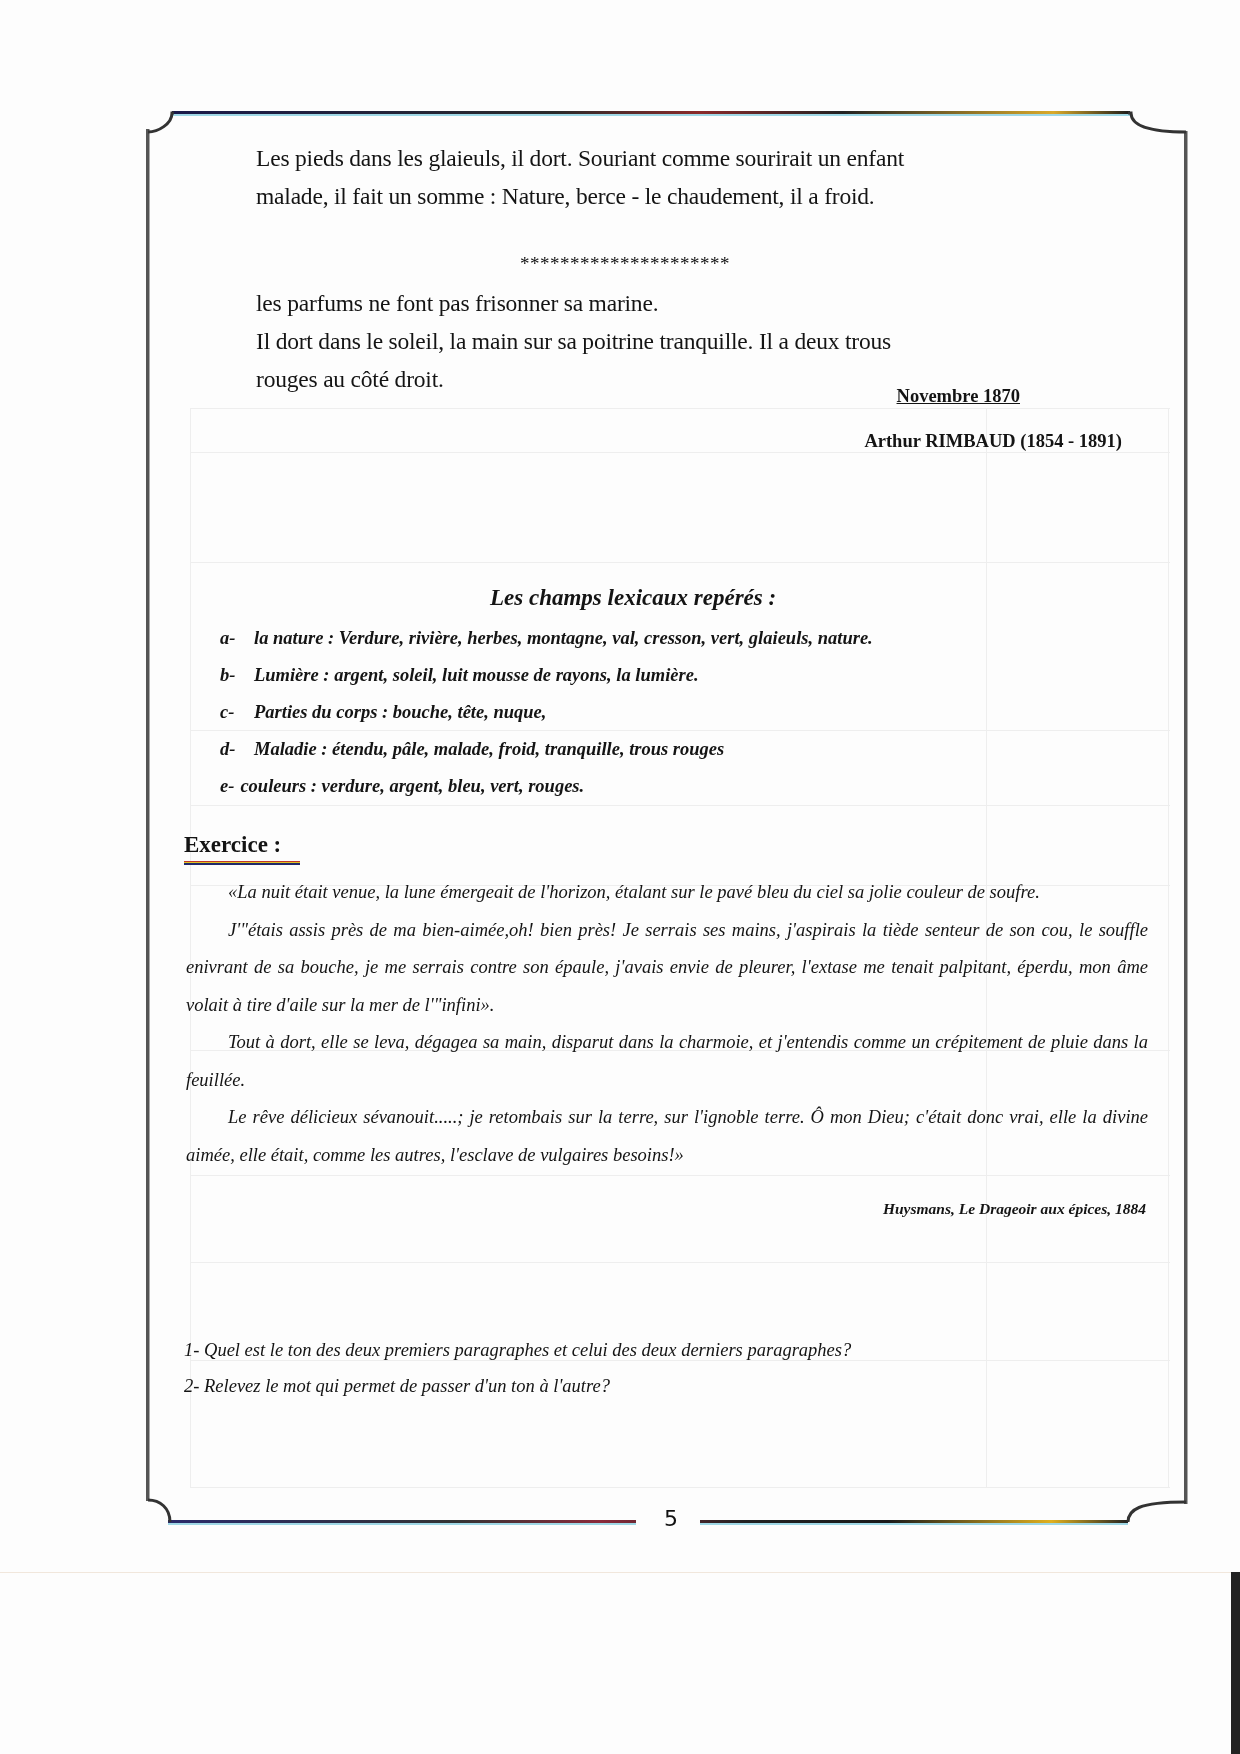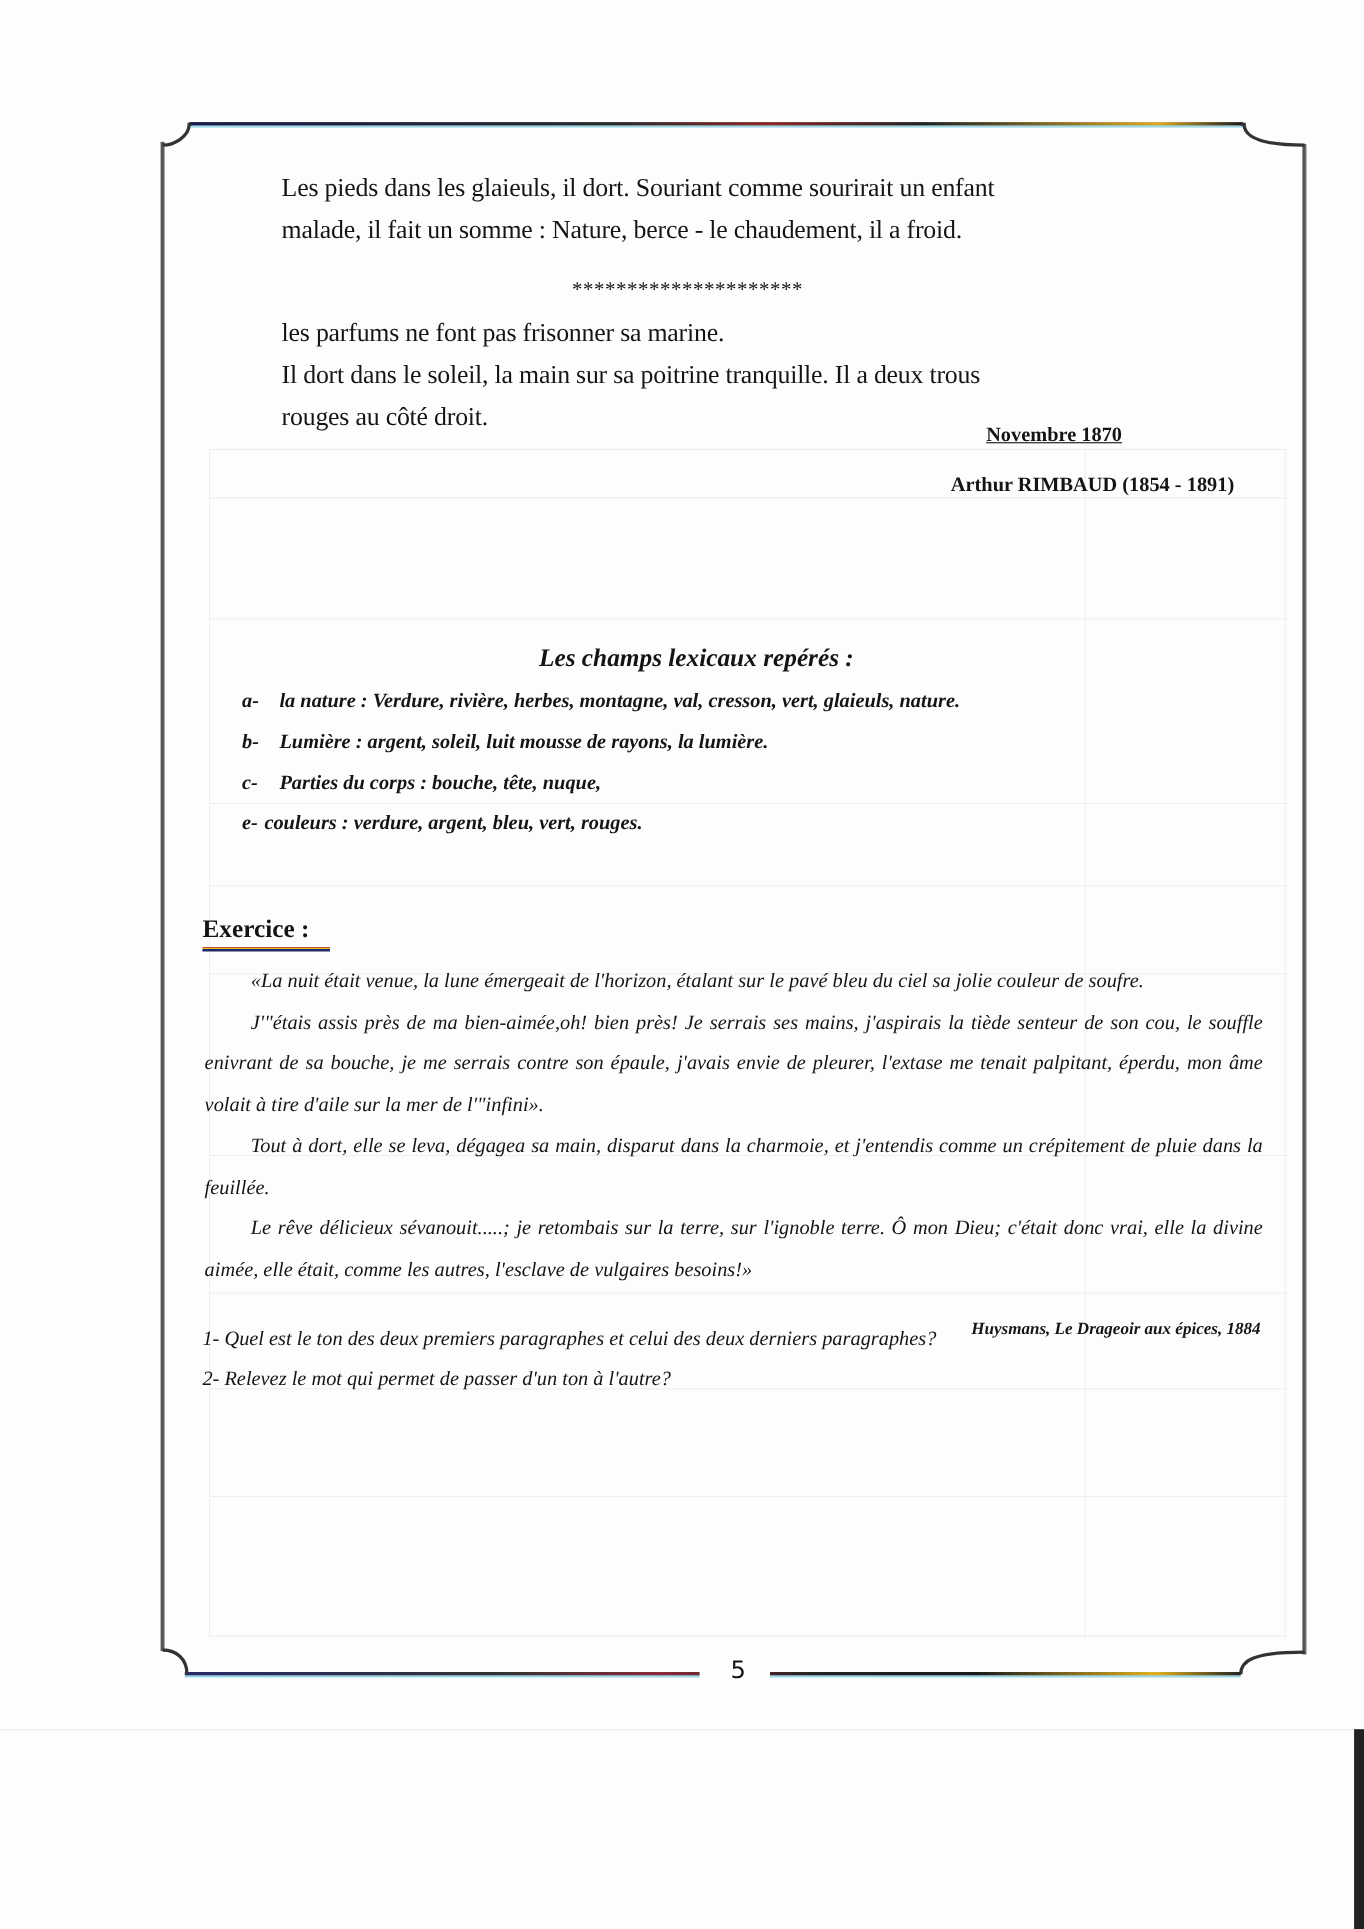--- a/index.html
+++ b/index.html
@@ -44,21 +44,21 @@
     .page-number {
       position: absolute; left: 656px; top: 1506px; width: 30px; text-align: center;
       font-family: "DejaVu Sans", sans-serif; font-size: 22px; color: #111;
     }
 
     
     .poem {
       position: absolute; left: 256px; width: 830px;
       font-size: 23.5px; line-height: 38px; letter-spacing: -0.2px;
     }
-    .poem.p1 { top: 139px; margin-top: 13px; }
+    .poem.p1 { top: 139px; }
     .stars {
       position: absolute; left: 520px; top: 253px;
       font-size: 19px; letter-spacing: 0.5px;
     }
     .poem.p2 { top: 284px; }
     .signature {
       position: absolute; right: 118px; text-align: right;
       font-weight: bold; font-size: 18.5px;
     }
     .signature.date { top: 386px; right: 220px; text-decoration: underline; }
@@ -88,21 +88,21 @@
       position: absolute; left: 186px; width: 962px;
       font-size: 18.5px; line-height: 37.5px; text-align: justify;
     }
     .exo-text p { margin: 0; text-indent: 42px; font-style: italic; }
     .exo-text.t1 { top: 874px; }
     .exo-source {
       position: absolute; right: 94px; top: 1200px;
       font-style: italic; font-weight: bold; font-size: 15.5px;
     }
     .questions {
-      position: absolute; left: 184px; top: 1200px; margin: 0; padding: 0; list-style: none;
+      position: absolute; left: 184px; top: 1332px; margin: 0; padding: 0; list-style: none;
     }
     .question { font-style: italic; font-size: 18.5px; line-height: 36px; }
   </style>
 </head>
 <body>
 
 <div class="scan-edge-line"></div>
 <div class="scan-edge"></div>
 
 <div class="ghost-h" style="left:190px;top:408px;width:980px;"></div>
@@ -157,20 +157,23 @@
 <ul class="lex-list">
   <li class="lex-item">
     <span class="lex-letter">a-</span><span>la nature : Verdure, rivière, herbes, montagne, val, cresson, vert, glaieuls, nature.</span>
   </li>
   <li class="lex-item">
     <span class="lex-letter">b-</span><span>Lumière : argent, soleil, luit mousse de rayons, la lumière.</span>
   </li>
   <li class="lex-item">
     <span class="lex-letter">c-</span><span>Parties du corps : bouche, tête, nuque,</span>
   </li>
+  <li class="lex-item">
+    <span class="lex-letter">d-</span><span>Maladie : étendu, pâle, malade, froid, tranquille, trous rouges</span>
+  </li>
   <li class="lex-item compact">
     <span class="lex-letter">e-</span><span>couleurs : verdure, argent, bleu, vert, rouges.</span>
   </li>
 </ul>
 
 <div class="exo-title">Exercice :</div>
 <div class="exo-underline"></div>
 <div class="exo-text t1">
   <p>«La nuit était venue, la lune émergeait de l'horizon, étalant sur le pavé bleu du ciel sa jolie couleur de soufre.</p>
   <p>J'"étais assis près de ma bien-aimée,oh! bien près! Je serrais ses mains, j'aspirais la tiède senteur de son cou, le souffle enivrant de sa bouche, je me serrais contre son épaule, j'avais envie de pleurer, l'extase me tenait palpitant, éperdu, mon âme volait à tire d'aile sur la mer de l'"infini».</p>

